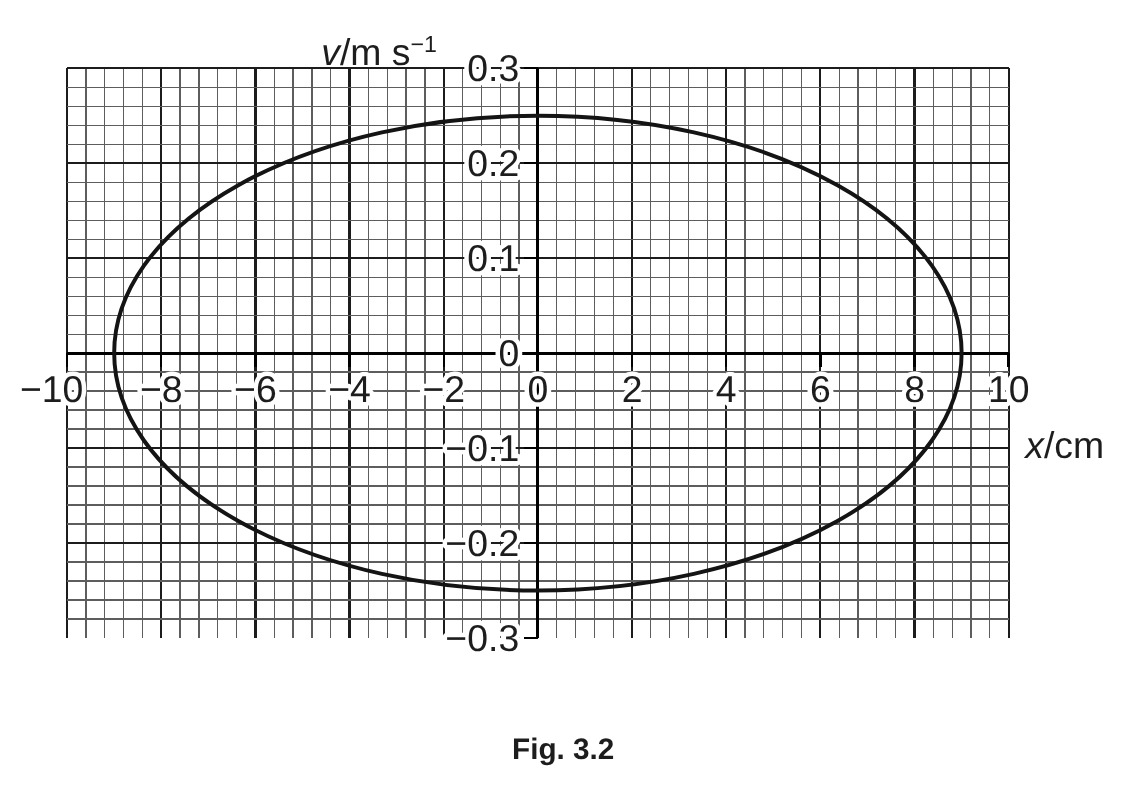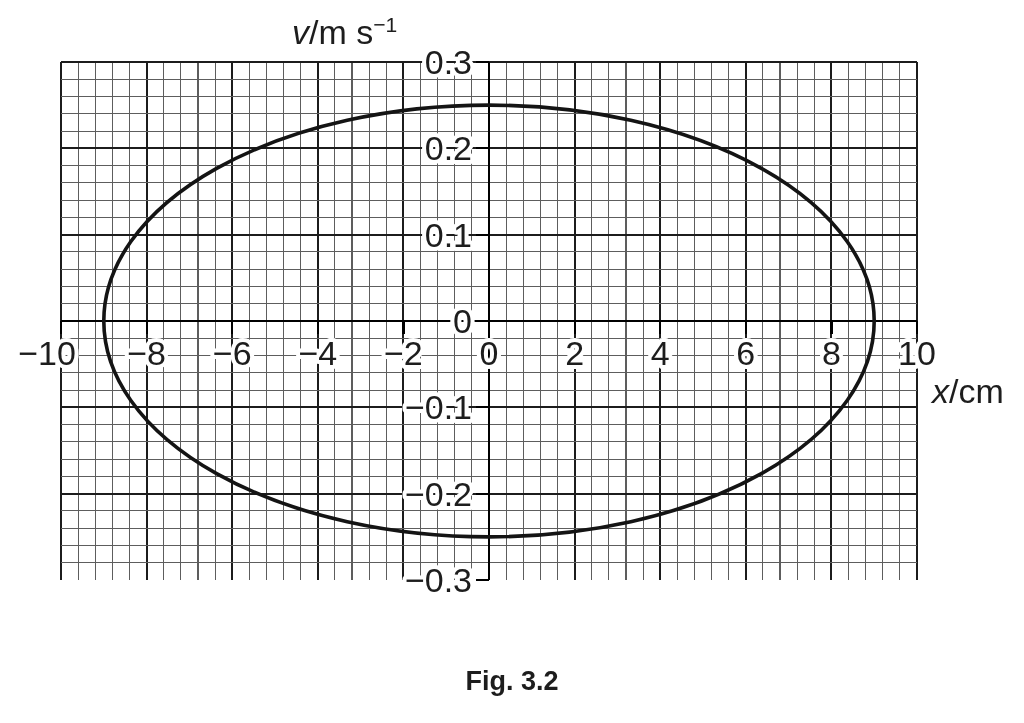--- a/index.html
+++ b/index.html
@@ -15,22 +15,22 @@
   #chart { position: absolute; left: 0; top: 0; }
   .axis-title {
     position: absolute;
     font-size: 34px;
     line-height: 1;
     color: #1d1d1d;
     white-space: nowrap;
   }
   .axis-title .var { font-style: italic; }
   .axis-title sup { font-size: 0.62em; vertical-align: super; letter-spacing: 0; }
-  #y-axis-title { left: 292px; top: 14px; }
-  #x-axis-title { left: 932px; top: 374px; }
+  #y-axis-title { left: 292px; top: 30px; }
+  #x-axis-title { left: 932px; top: 388px; }
   .caption {
     position: absolute;
     left: 0; top: 666px;
     width: 100%;
     text-align: center;
     font-size: 27px;
     font-weight: bold;
     color: #1d1d1d;
   }
   svg text {

